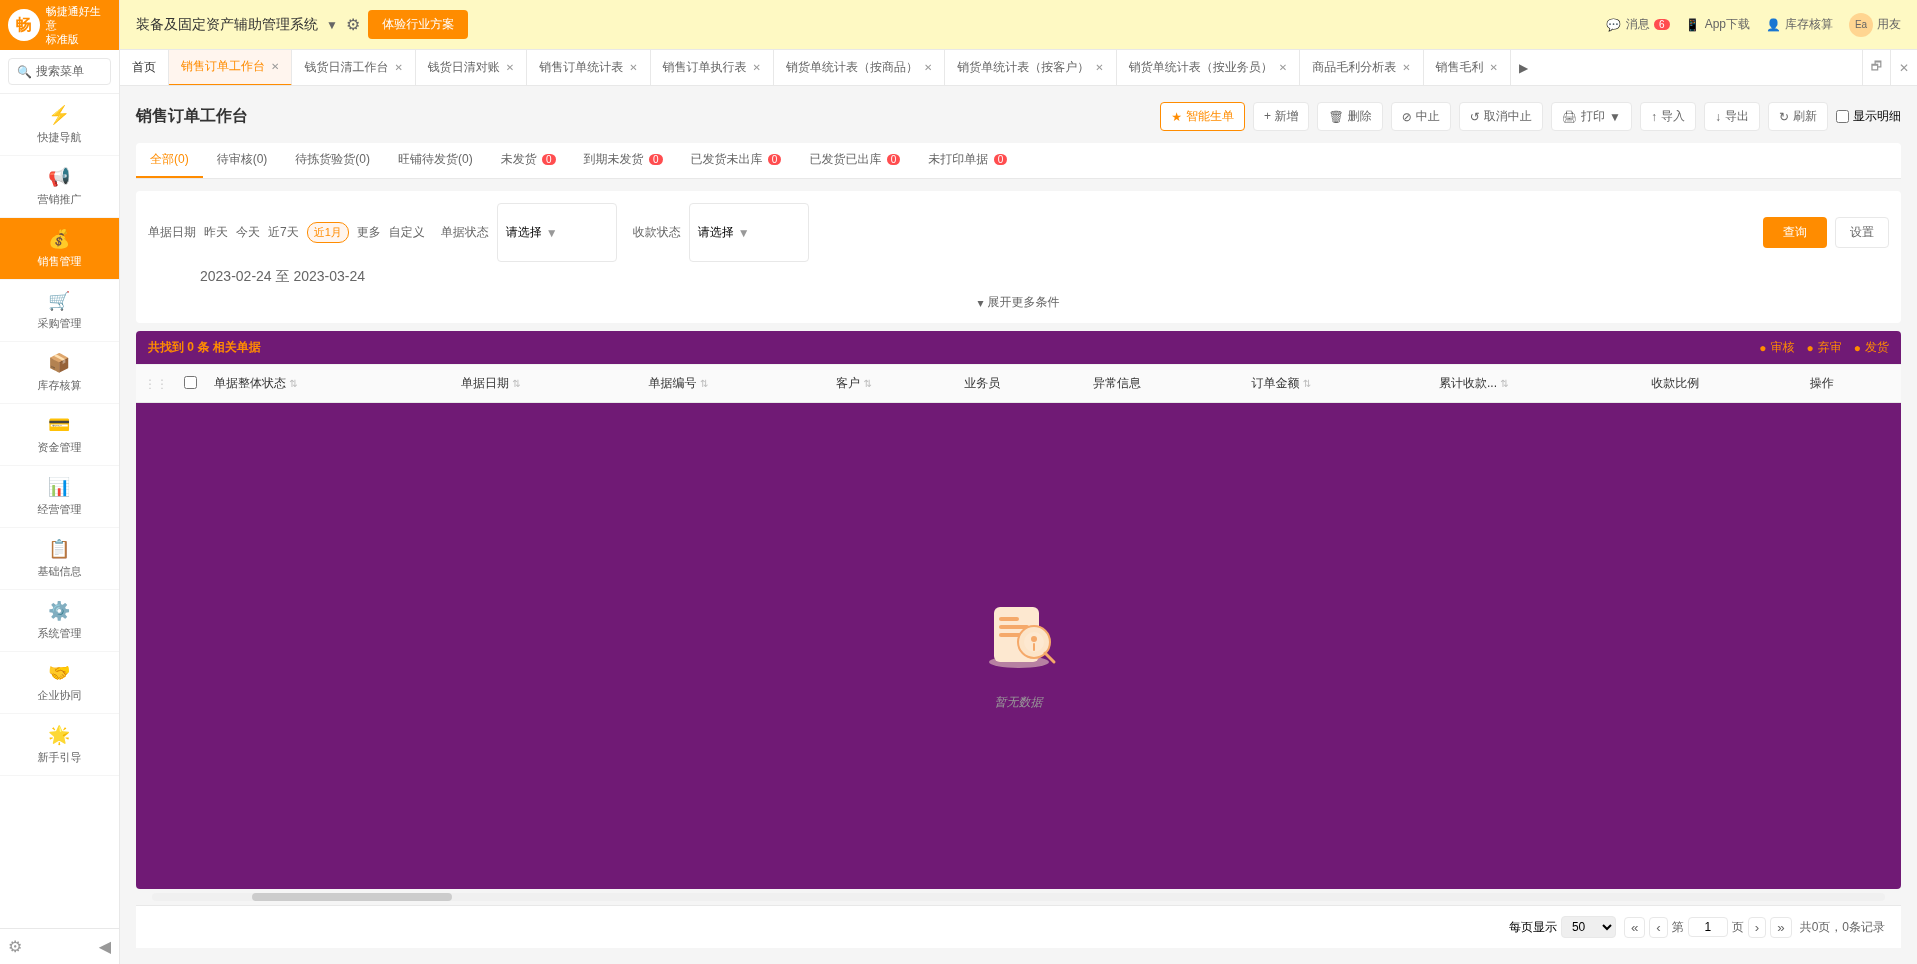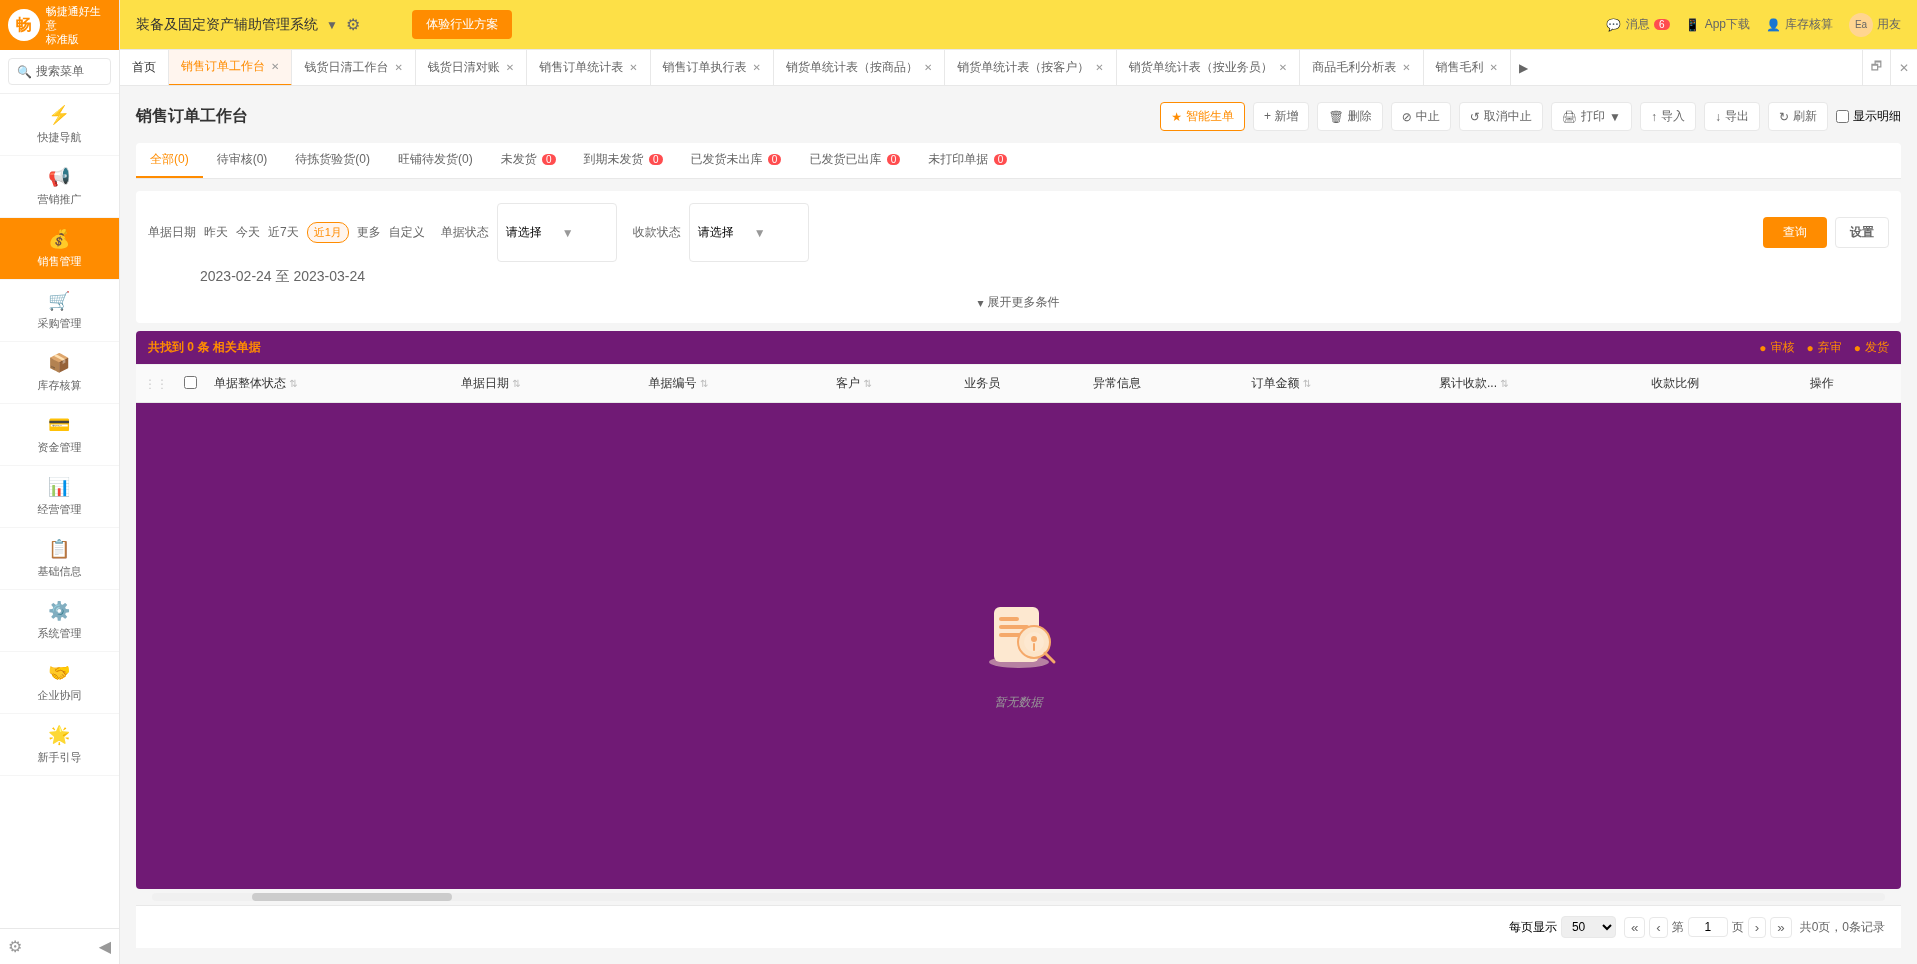--- a/index.html
+++ b/index.html
@@ -17,26 +17,26 @@
     .sidebar-item.active { background: #ff8c00; color: #fff; }
     .sidebar-item-icon { font-size: 18px; }
     .sidebar-item-label { font-size: 11px; text-align: center; }
     .sidebar-footer { padding: 8px; display: flex; justify-content: space-between; border-top: 1px solid #e8e8e8; }
     .sidebar-footer-btn { cursor: pointer; color: #999; font-size: 16px; }
 
     
     .main { flex: 1; display: flex; flex-direction: column; overflow: hidden; }
 
     
-    .topbar { height: 50px; background: #fde047; display: flex; align-items: center; padding: 0 16px; border-bottom: 1px solid #e8e8e8; justify-content: space-between; flex-shrink: 0; }
+    .topbar { height: 50px; background: #fef9c3; display: flex; align-items: center; padding: 0 16px; border-bottom: 1px solid #e8e8e8; justify-content: space-between; flex-shrink: 0; }
     .topbar-left { display: flex; align-items: center; gap: 8px; }
     .topbar-title { font-size: 14px; color: #333; }
     .topbar-dropdown { display: flex; align-items: center; gap: 4px; cursor: pointer; color: #666; }
     .topbar-settings { cursor: pointer; color: #666; font-size: 16px; }
-    .topbar-solution-btn { background: #ff8c00; color: #fff; border: none; padding: 6px 14px; border-radius: 4px; cursor: pointer; font-size: 12px; margin-left: 44px; }
+    .topbar-solution-btn { background: #ff8c00; color: #fff; border: none; padding: 6px 14px; border-radius: 4px; cursor: pointer; font-size: 12px; }
     .topbar-right { display: flex; align-items: center; gap: 16px; color: #666; font-size: 12px; }
     .topbar-right-item { display: flex; align-items: center; gap: 4px; cursor: pointer; }
     .badge { background: #ff4d4f; color: #fff; border-radius: 10px; padding: 0 4px; font-size: 10px; min-width: 16px; text-align: center; }
     .user-avatar { width: 24px; height: 24px; background: #ffd591; border-radius: 50%; display: flex; align-items: center; justify-content: center; font-size: 10px; }
 
     
     .tabbar { height: 36px; background: #fff; display: flex; align-items: center; border-bottom: 1px solid #e8e8e8; overflow: hidden; flex-shrink: 0; }
     .tab { display: flex; align-items: center; gap: 4px; padding: 0 12px; height: 36px; cursor: pointer; border-right: 1px solid #e8e8e8; color: #666; font-size: 12px; white-space: nowrap; flex-shrink: 0; }
     .tab.active { background: #fff5ee; color: #ff8c00; border-bottom: 2px solid #ff8c00; }
     .tab.home { color: #333; }
@@ -63,25 +63,25 @@
 
     
     .filter-bar { background: #fff; padding: 12px; border-radius: 4px; margin-bottom: 8px; }
     .filter-row { display: flex; align-items: center; gap: 16px; flex-wrap: wrap; }
     .filter-item { display: flex; align-items: center; gap: 8px; }
     .filter-label { color: #666; white-space: nowrap; }
     .filter-date-options { display: flex; gap: 8px; align-items: center; }
     .date-opt { cursor: pointer; color: #666; }
     .date-opt.active { color: #ff8c00; background: #fff5ee; padding: 2px 6px; border-radius: 10px; border: 1px solid #ff8c00; font-size: 11px; }
     .date-range { color: #666; font-size: 14px; text-align: right; }
-    .filter-select { display: flex; align-items: center; gap: 20px; border: 1px solid #e8e8e8; border-radius: 4px; padding: 20px 8px; cursor: pointer; min-width: 120px; background: #fff; }
+    .filter-select { display: flex; align-items: center; gap: 4px; border: 1px solid #e8e8e8; border-radius: 4px; padding: 20px 8px; cursor: pointer; min-width: 120px; background: #fff; }
     .filter-select-arrow { color: #999; }
     .expand-btn { display: flex; align-items: center; gap: 4px; color: #666; cursor: pointer; margin: 0 auto; font-size: 12px; }
     .query-btn { background: #ff8c00; color: #fff; border: none; padding: 6px 20px; border-radius: 4px; cursor: pointer; font-size: 12px; }
-    .set-btn { background: #fff; color: #666; border: 1px solid #e8e8e8; padding: 6px 14px; border-radius: 4px; cursor: pointer; font-size: 12px; font-weight: bold; }
+    .set-btn { background: #fff; color: #666; border: 1px solid #e8e8e8; padding: 6px 14px; border-radius: 4px; cursor: pointer; font-size: 12px; }
 
     
     .table-container { flex: 1; background: #701a75; border-radius: 4px; overflow: hidden; display: flex; flex-direction: column; }
     .table-toolbar { display: flex; align-items: center; justify-content: space-between; padding: 8px 12px; border-bottom: 1px solid #f0f0f0; }
     .table-count { color: #666; font-size: 12px; }
     .table-count span { color: #ff8c00; font-weight: bold; }
     .table-right-actions { display: flex; gap: 12px; }
     .table-action { display: flex; align-items: center; gap: 4px; cursor: pointer; color: #ff8c00; font-size: 12px; }
     table { width: 100%; border-collapse: collapse; }
     thead tr { background: #fafafa; }

